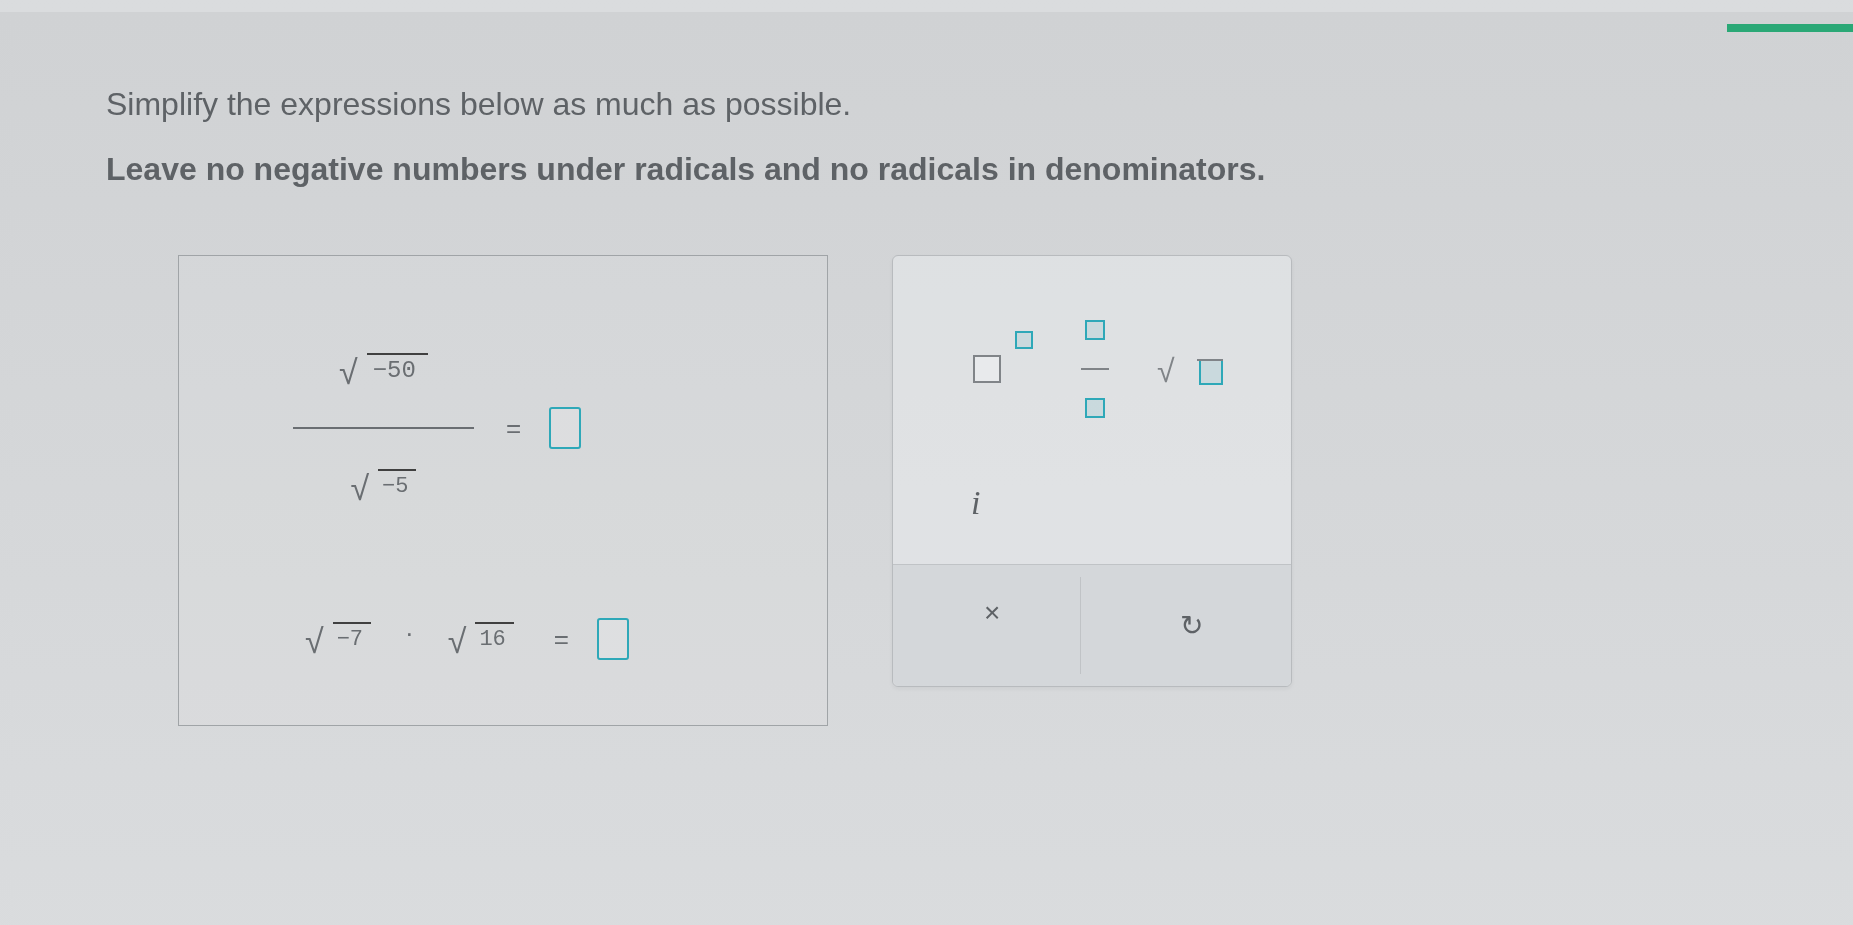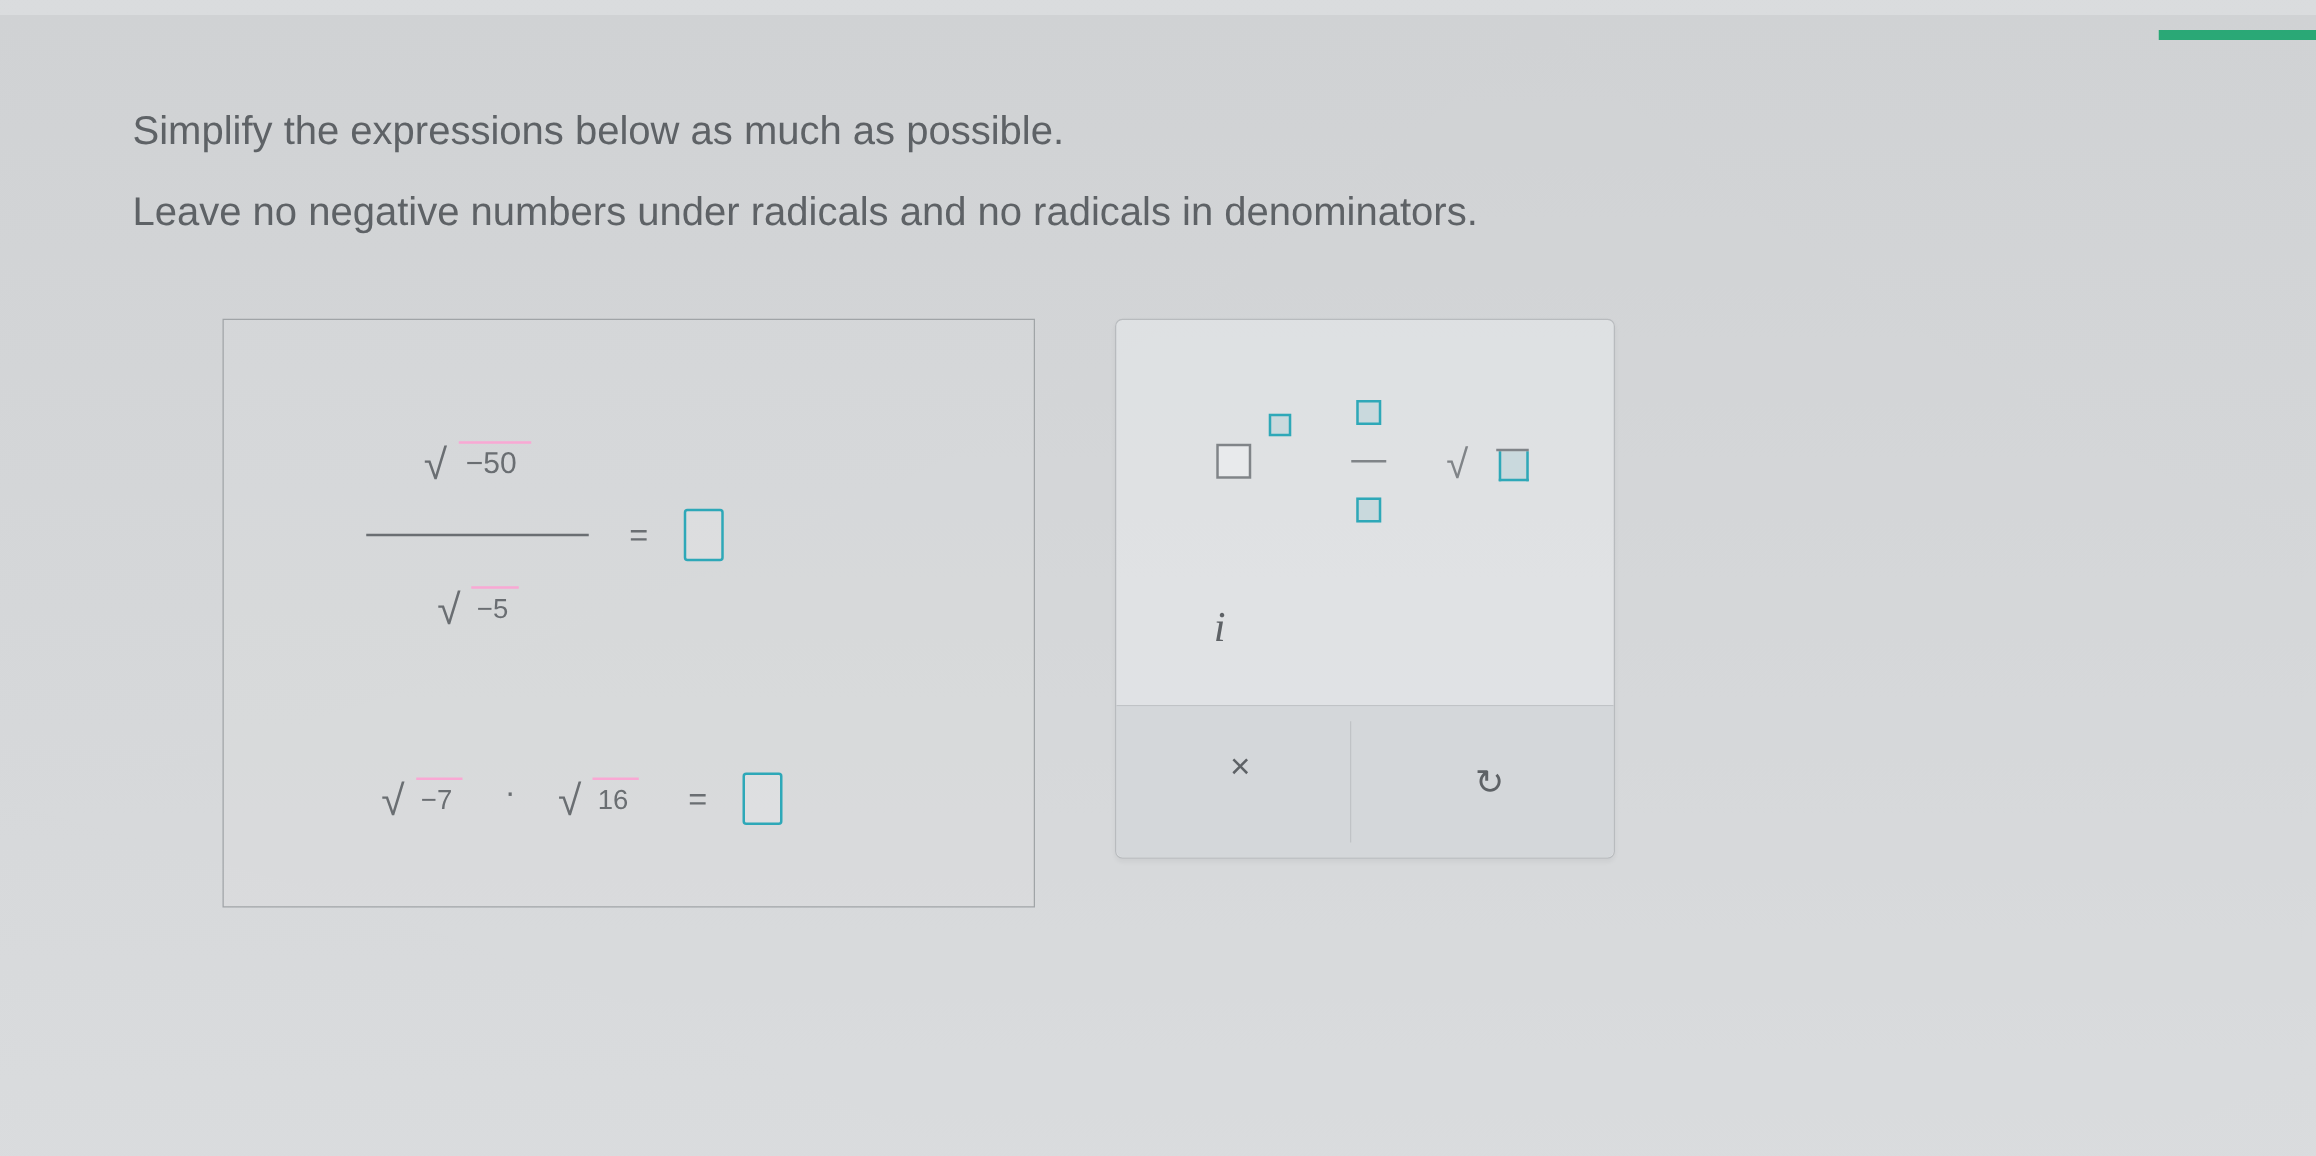--- a/index.html
+++ b/index.html
@@ -29,21 +29,21 @@
     .question-prompt {
       font-size: 32px;
       color: #5e6266;
       margin-bottom: 28px;
       font-weight: 400;
     }
     .question-sub {
       font-size: 32px;
       color: #5e6266;
       margin-bottom: 55px;
-      font-weight: 400;
+      font-weight: 700;
     }
     .workspace {
       display: flex;
       gap: 40px;
       align-items: flex-start;
       padding-left: 60px;
     }
     .expressions-box {
       border: 1px solid #a0a4a7;
       background: rgba(255,255,255,0.05);
@@ -78,25 +78,26 @@
       align-items: flex-end;
       position: relative;
     }
     .radical-sign {
       font-size: 34px;
       line-height: 1;
       position: relative;
       top: 2px;
     }
     .radicand {
-      border-top: 2px solid #f9a8d4;
+      border-top: 2px solid #404040;
       padding: 0 12px 0 6px;
       font-size: 24px;
       line-height: 32px;
       margin-left: -3px;
+      font-family: Liberation Mono, monospace;
     }
     .radicand.small {
       font-size: 22px;
       padding: 0 8px 0 4px;
     }
     .equals {
       font-size: 26px;
       margin: 0 16px;
     }
     .answer-input {

